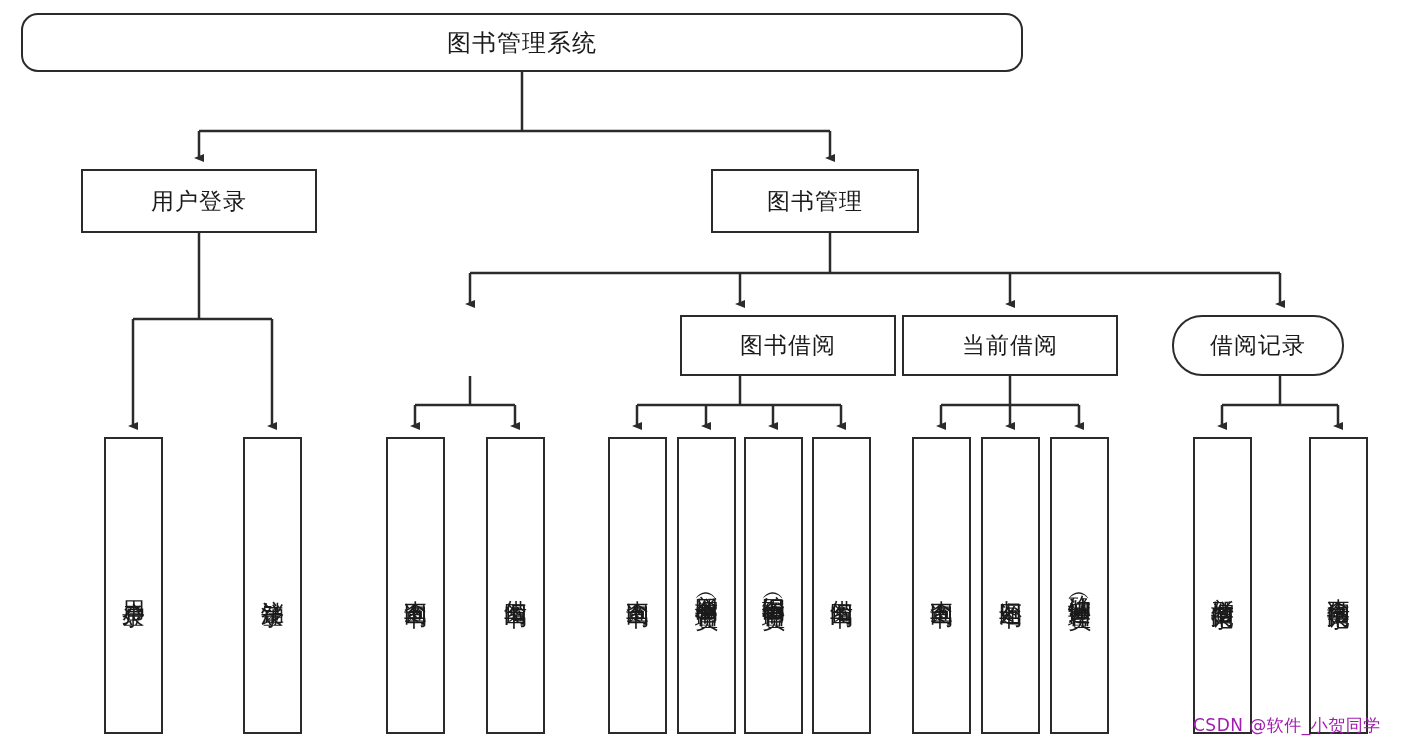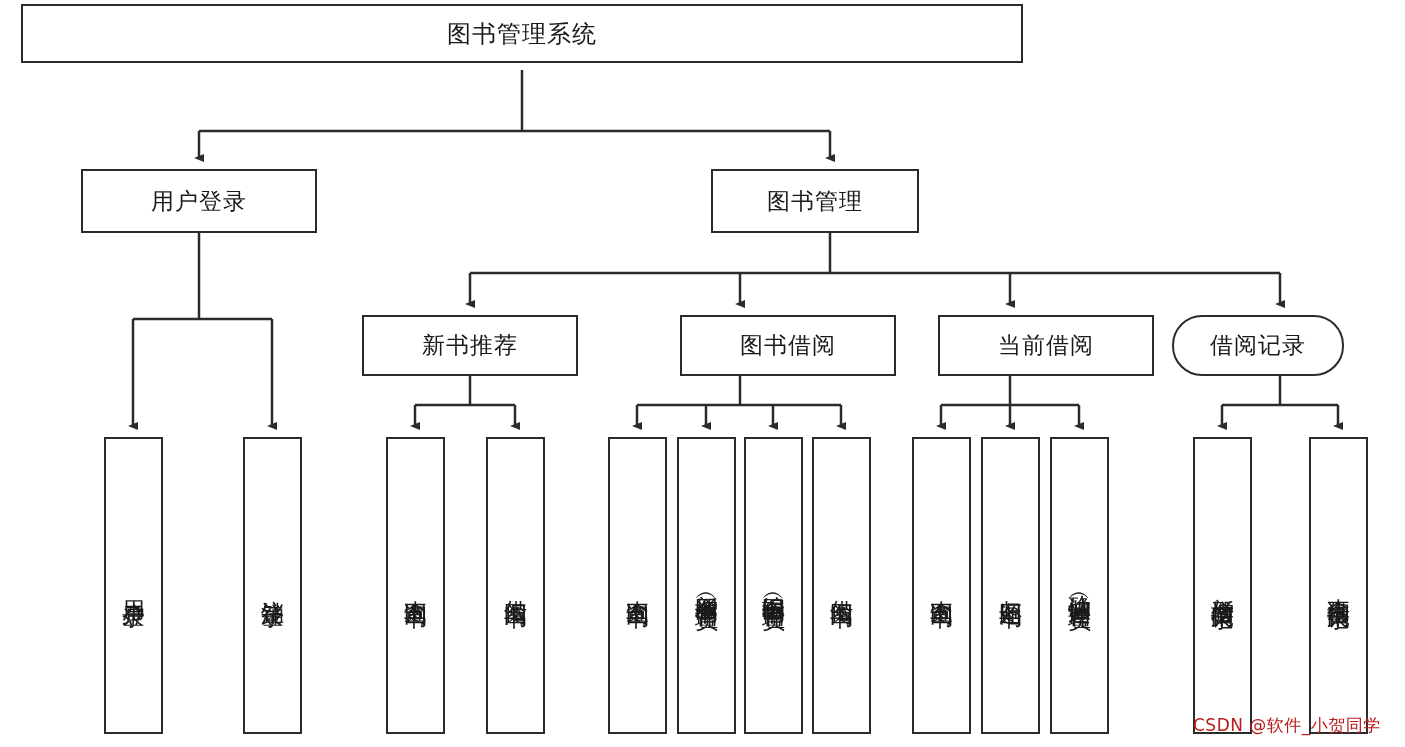--- a/index.html
+++ b/index.html
@@ -51,21 +51,21 @@
     line-height: 1.08;
     letter-spacing: 2px;
     text-align: center;
     padding: 4px 0;
   }
   .watermark {
     position: absolute;
     left: 1193px;
     top: 714px;
     font-size: 17px;
-    color: #b91c1c;
+    color: #a21caf;
     white-space: nowrap;
     letter-spacing: 0.5px;
     text-align: right;
   }
 </style>
 </head>
 <body>
 
 <div id="diagram">
 
@@ -112,28 +112,27 @@
       <path d="M 1010 405 L 1010 426" marker-end="url(#arrow)"></path>
       <path d="M 1079 405 L 1079 426" marker-end="url(#arrow)"></path>
 
       <path d="M 1280 376 L 1280 405"></path>
       <path d="M 1222 405 L 1338 405"></path>
       <path d="M 1222 405 L 1222 426" marker-end="url(#arrow)"></path>
       <path d="M 1338 405 L 1338 426" marker-end="url(#arrow)"></path>
     </g>
   </svg>
 
-  <div class="node node-h node-root" style="left:21px; top:4px; width:1002px; height:59px;">图书管理系统</div>
+  <div class="node node-h node-root" style="left:21px; top:13px; width:1002px; height:59px;border-radius:17px;">图书管理系统</div>
 
   <div class="node node-h" style="left:81px; top:169px; width:236px; height:64px;">用户登录</div>
   <div class="node node-h" style="left:711px; top:169px; width:208px; height:64px;">图书管理</div>
 
-  <div class="node node-h" style="left:362px; top:315px; width:216px; height:61px;">新书推荐</div>
   <div class="node node-h" style="left:632px; top:315px; width:216px; height:61px;margin-left:48px;">图书借阅</div>
-  <div class="node node-h" style="left:902px; top:315px; width:216px; height:61px;margin-left:36px;">当前借阅</div>
+  <div class="node node-h" style="left:902px; top:315px; width:216px; height:61px;">当前借阅</div>
   <div class="node node-h" style="left:1172px; top:315px; width:172px; height:61px;border-radius:30px;">借阅记录</div>
 
   <div class="node node-v" style="left:104px; top:437px; width:59px; height:297px;">用户登录</div>
   <div class="node node-v" style="left:243px; top:437px; width:59px; height:297px;">注销登录</div>
 
   <div class="node node-v" style="left:386px; top:437px; width:59px; height:297px;">查询图书</div>
   <div class="node node-v" style="left:486px; top:437px; width:59px; height:297px;">借阅图书</div>
 
   <div class="node node-v" style="left:608px; top:437px; width:59px; height:297px;">查询图书</div>
   <div class="node node-v" style="left:677px; top:437px; width:59px; height:297px;">新增图书（管理员）</div>

